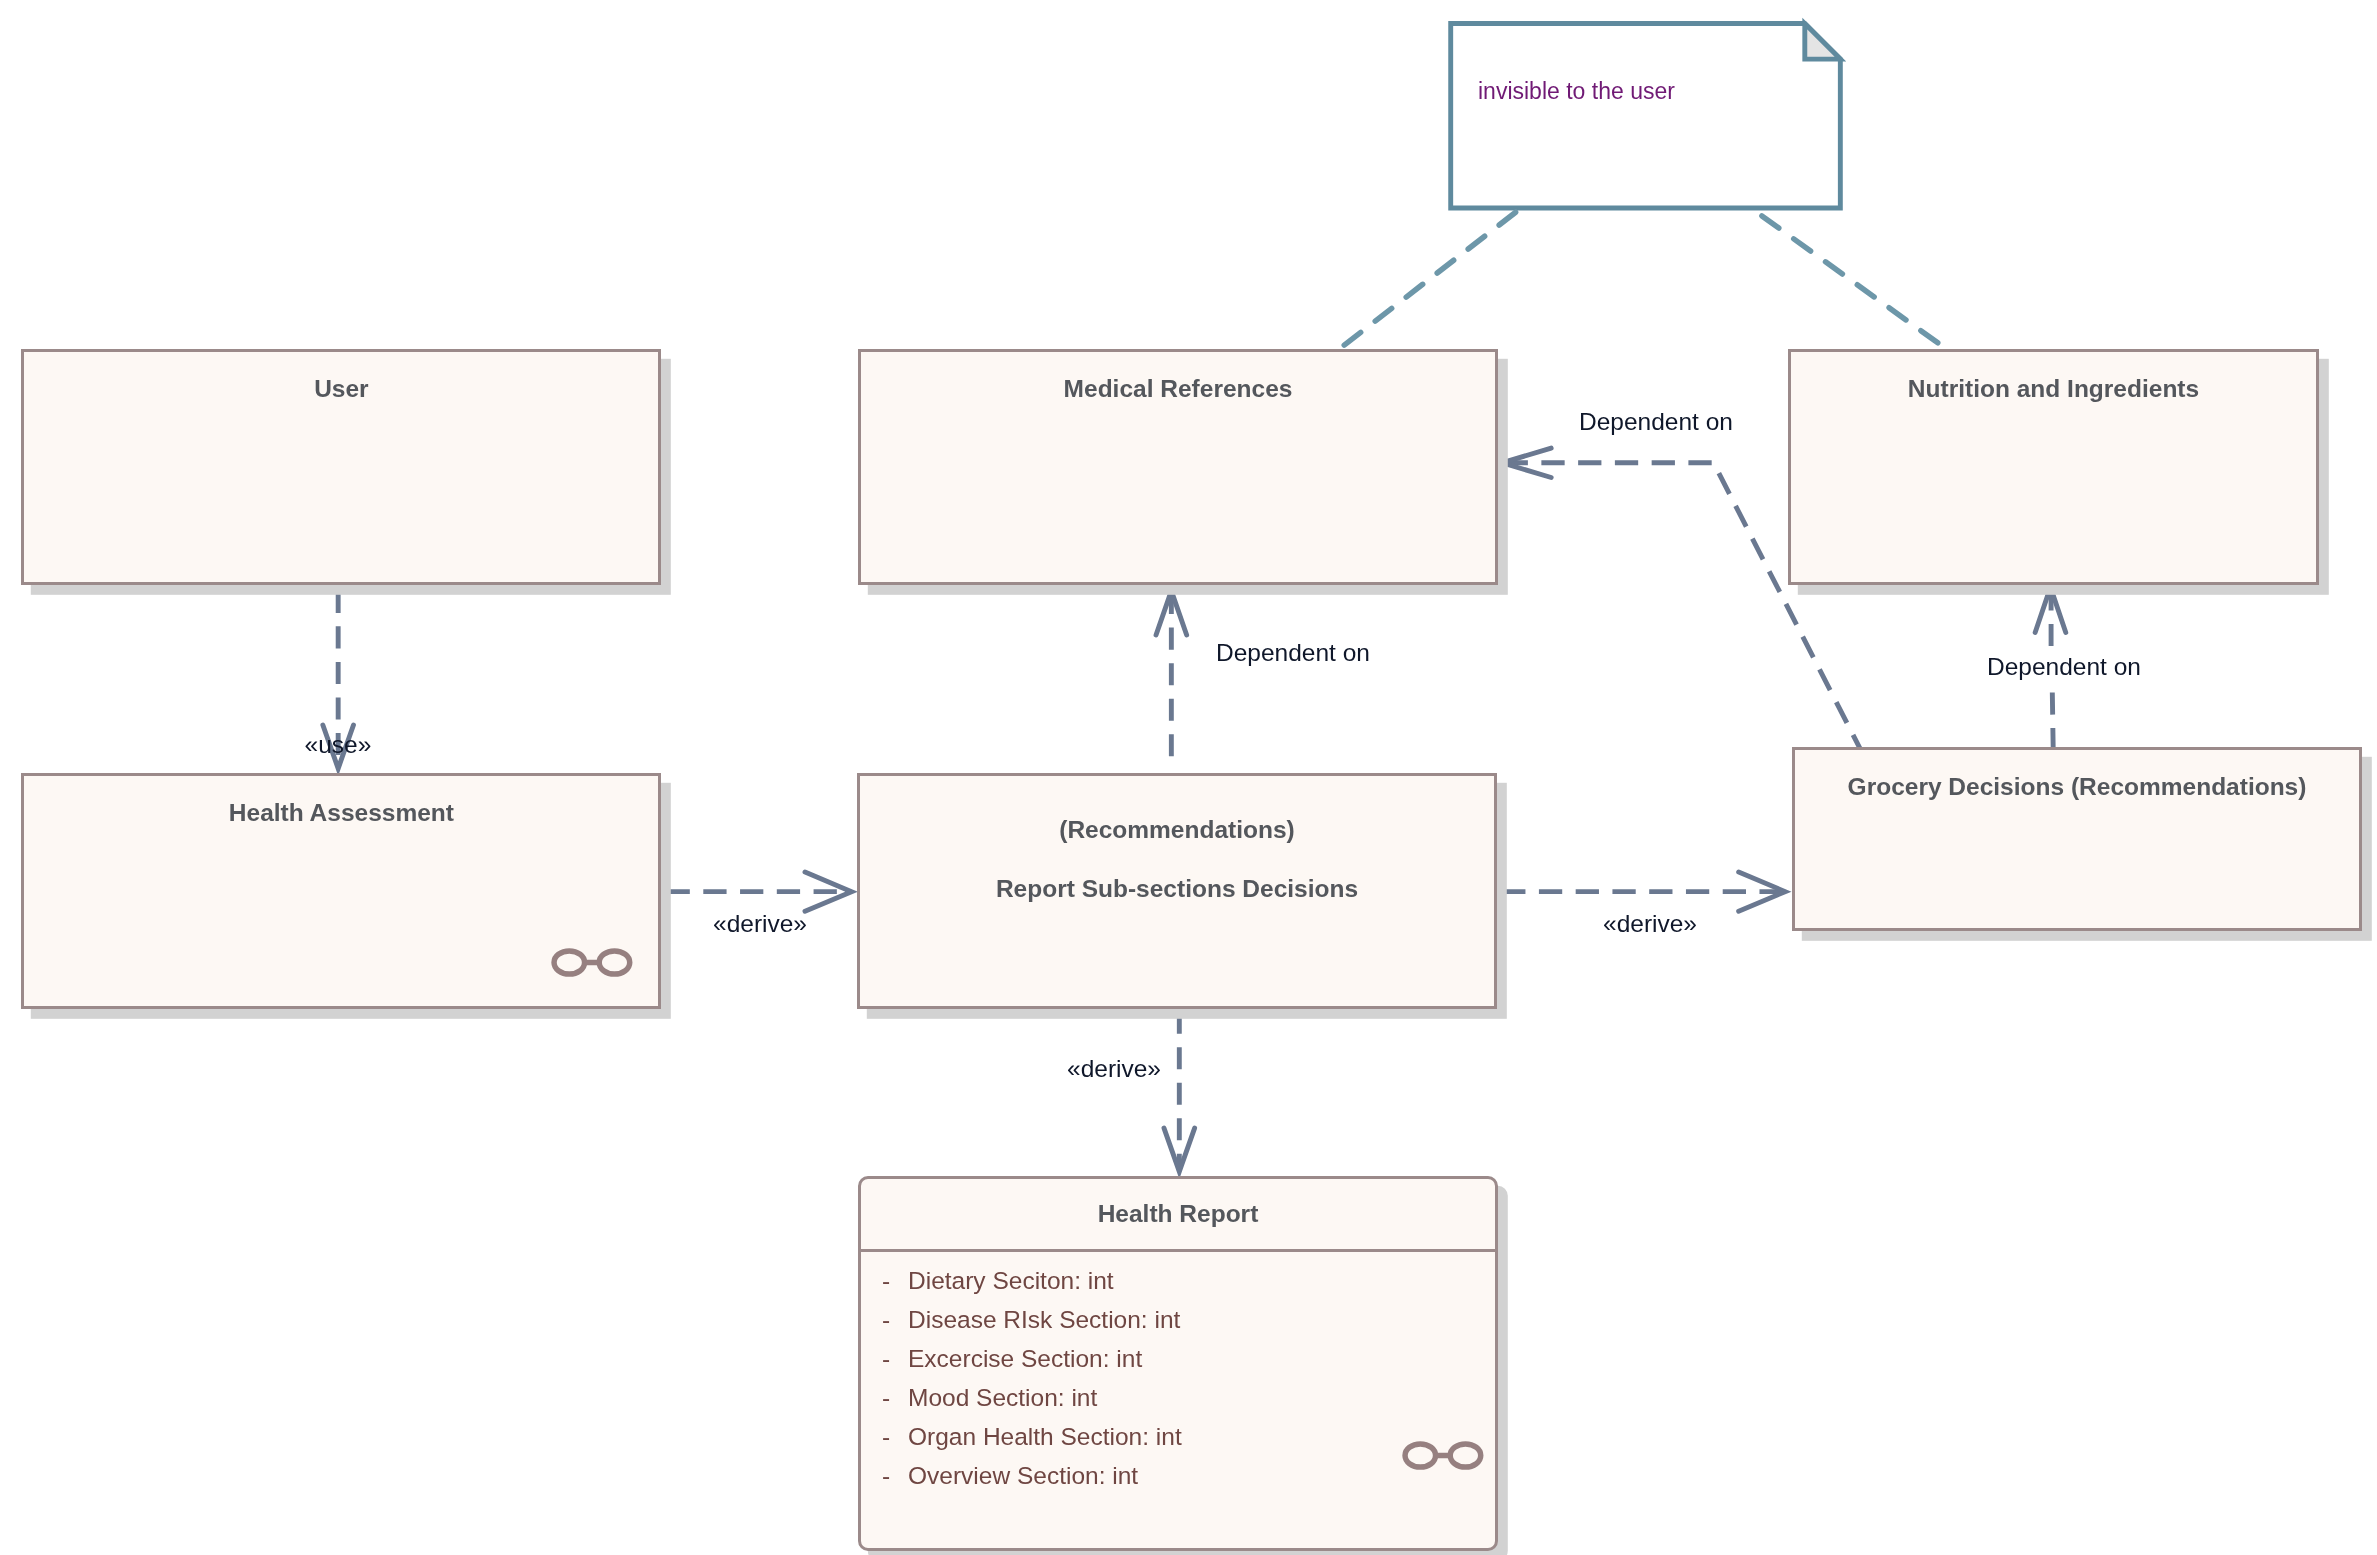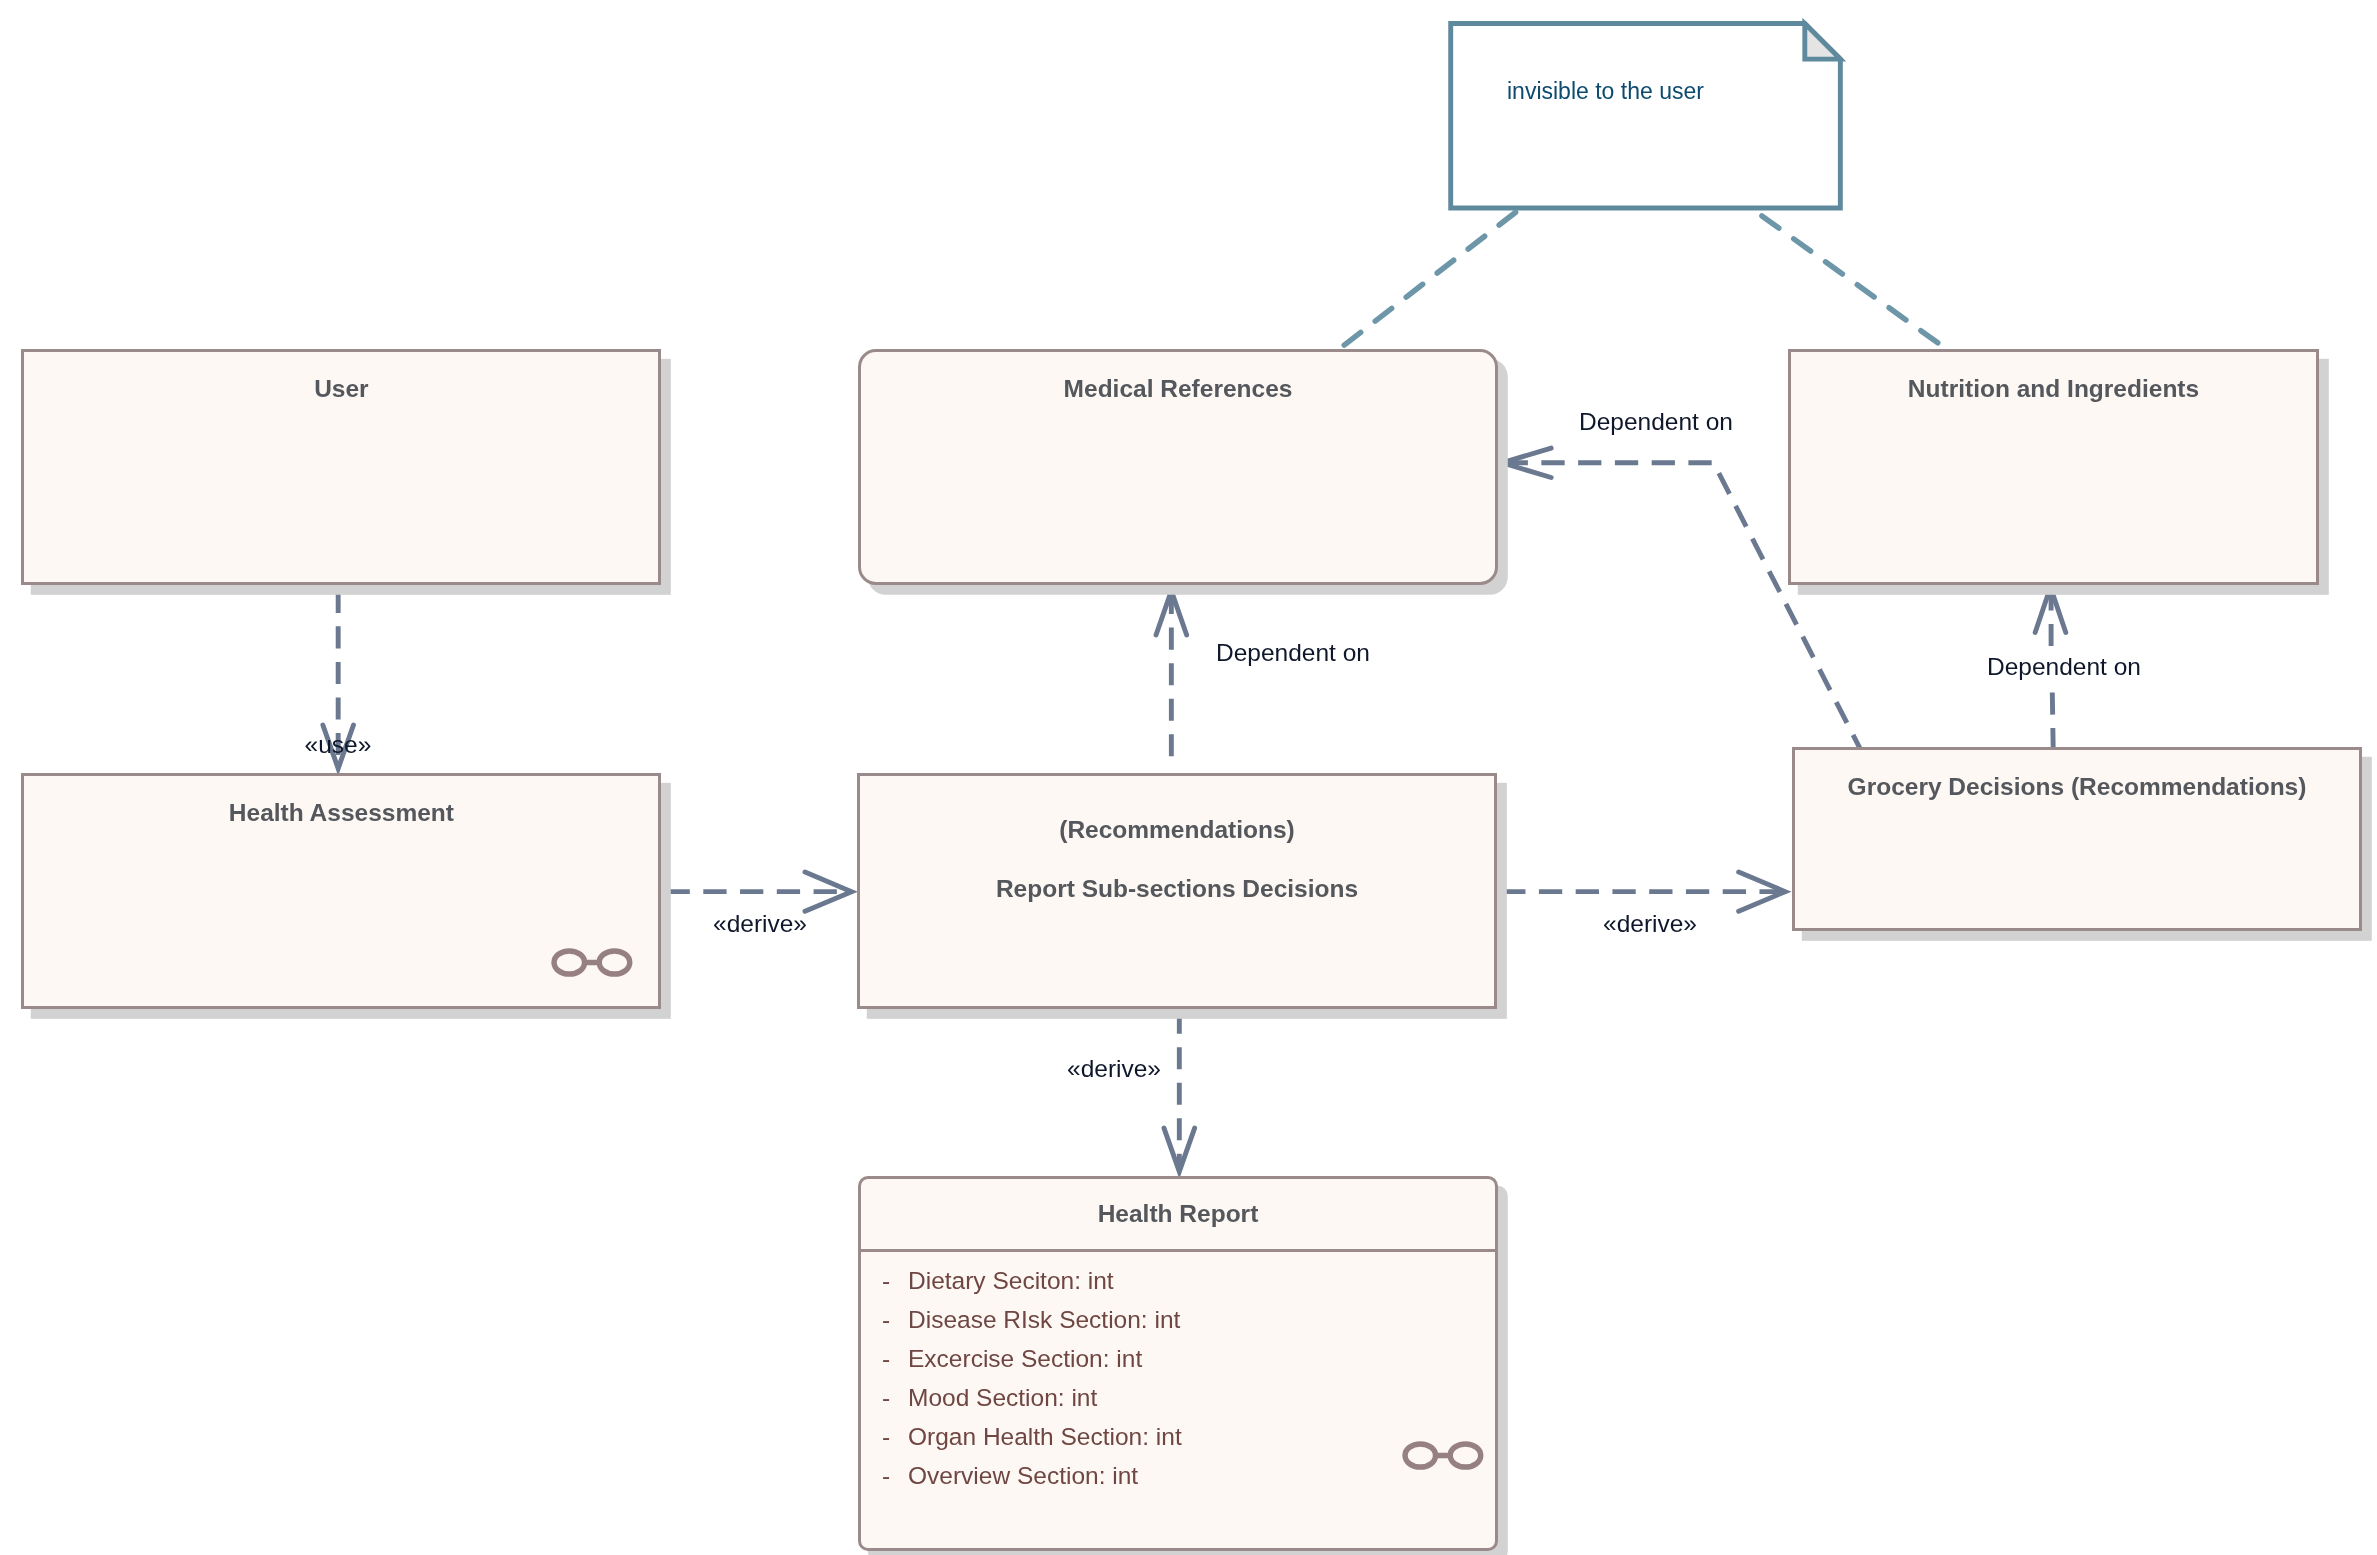--- a/index.html
+++ b/index.html
@@ -42,25 +42,24 @@
     position:absolute;
     color:#0f172a;
     font-size:24.5px;
     line-height:26px;
     white-space:nowrap;
   }
   .center{transform:translateX(-50%);}
   .label-bg{background:#ffffff;padding:1.2px 6.1px;}
   .note-text{
     position:absolute;
-    color:#0c4a6e;
+    color:#701a75;
     font-size:23px;
     line-height:26px;
     white-space:nowrap;
-    margin-left:29px;
   }
   .glasses{position:absolute;}
 </style>
 </head>
 <body>
 
 <div id="canvas">
 
   <svg id="connector-layer" viewBox="0 0 3880 2539" xmlns="http://www.w3.org/2000/svg">
 
@@ -108,21 +107,21 @@
       <path d="M3322,1032 L3347,958 L3372,1032" fill="none" stroke="#6a7890" stroke-width="8" stroke-linecap="round"></path>
     </g>
   </svg>
 
   <div class="note-text" style="left:1478px;top:78px;">invisible to the user</div>
 
   <div class="node" style="left:21.4px;top:349px;width:640px;height:236px;">
     <span class="title">User</span>
   </div>
 
-  <div class="node" style="left:858px;top:349px;width:640px;height:236px;border-radius:18px;">
+  <div class="node" style="left:858px;top:349px;width:640px;height:236px;">
     <span class="title">Medical References</span>
   </div>
 
   <div class="node" style="left:21.4px;top:773px;width:640px;height:236px;">
     <span class="title">Health Assessment</span>
   </div>
 
   <div class="node" style="left:1788px;top:349px;width:531px;height:236px;">
     <span class="title">Nutrition and Ingredients</span>
   </div>

